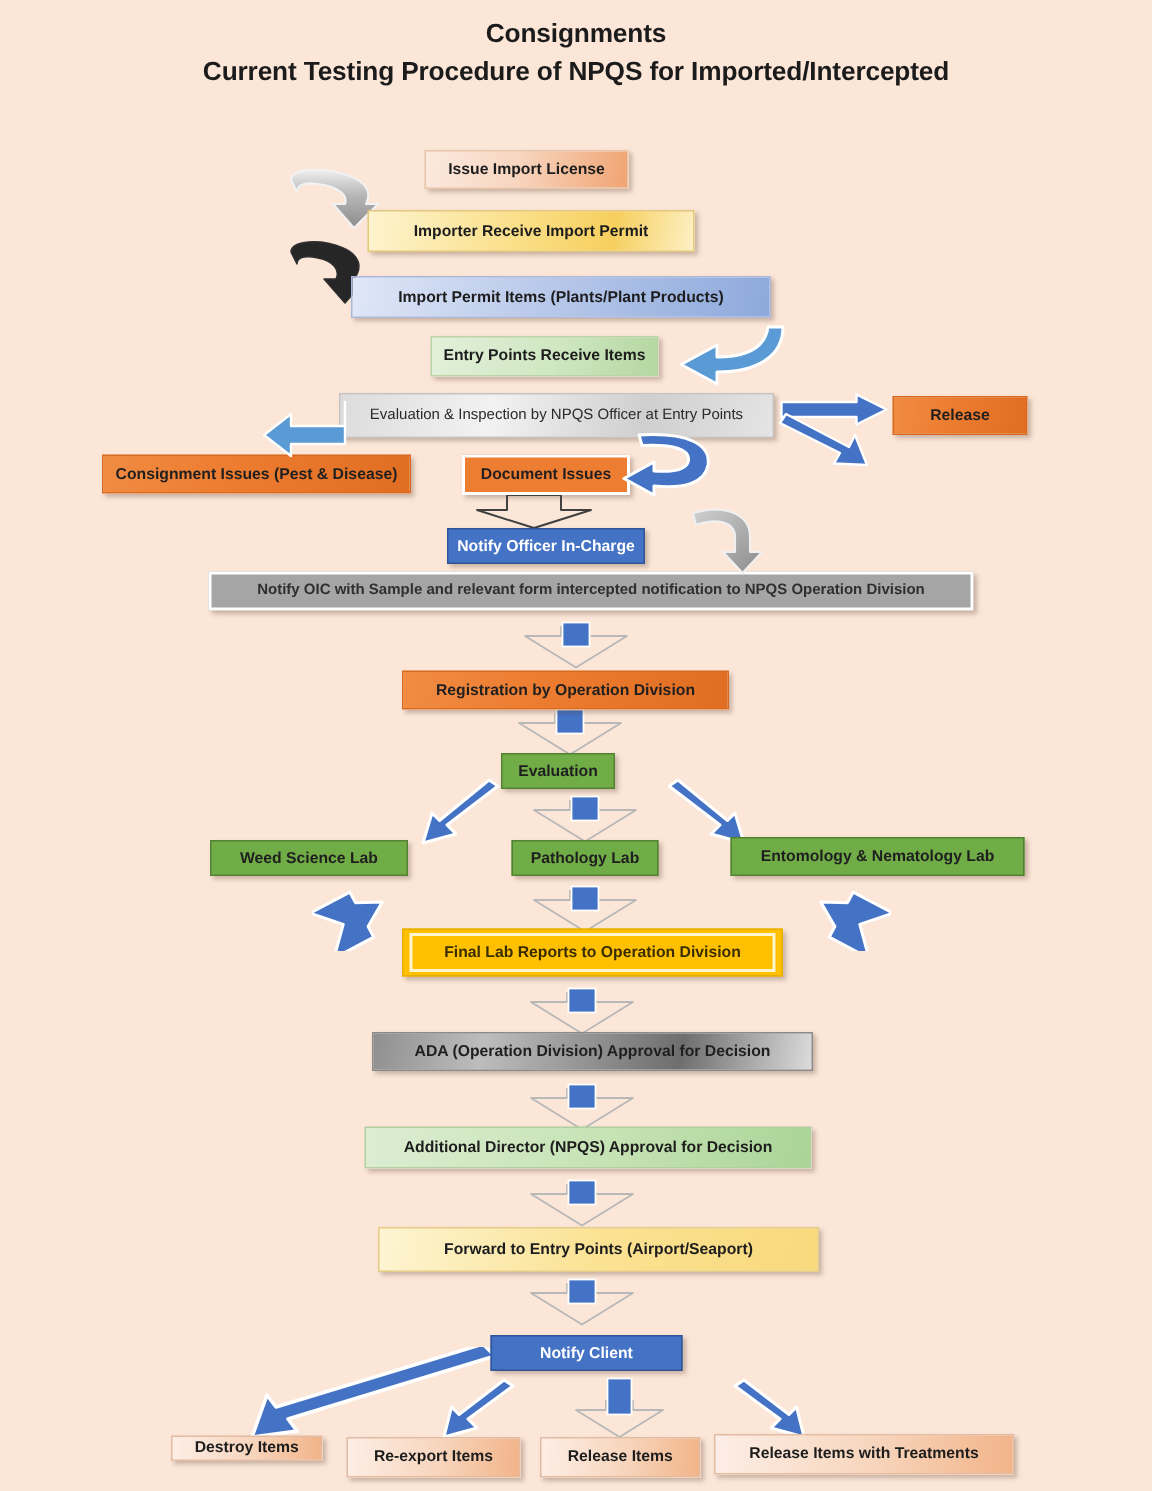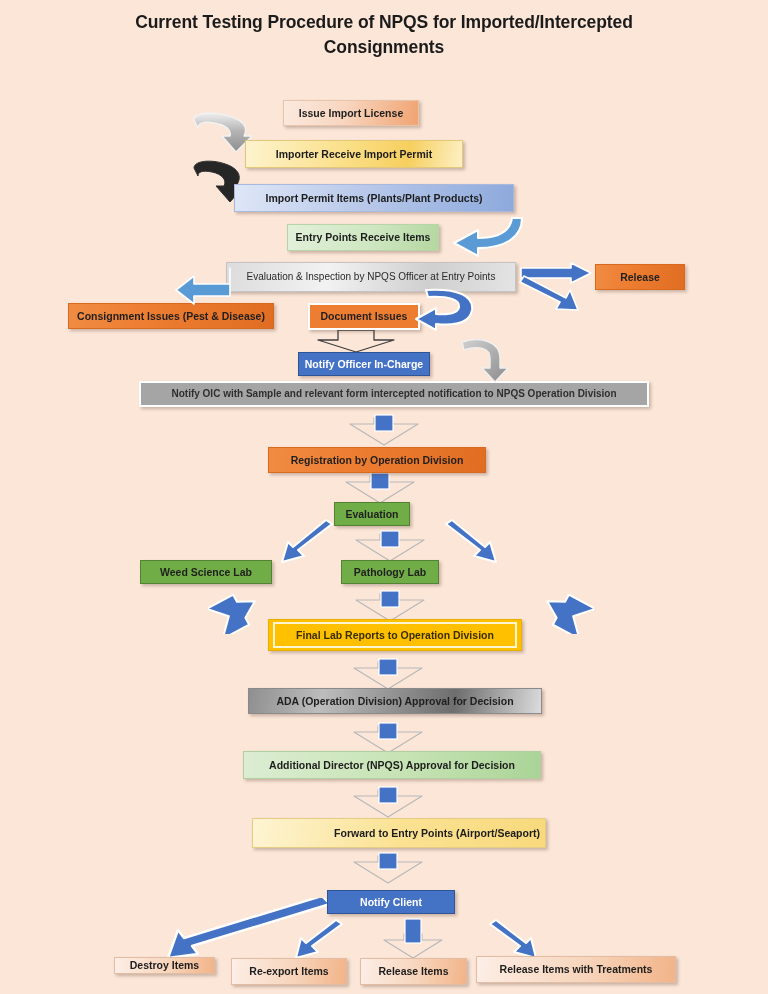--- a/index.html
+++ b/index.html
@@ -134,22 +134,22 @@
     pointer-events: none;
   }
   .arrow.over { z-index: 8; }
 </style>
 </head>
 <body style="background: rgb(251, 230, 216);">
 
 <div id="canvas">
 
   <div class="title">
+    <div>Consignments</div>
     <div>Current Testing Procedure of NPQS for Imported/Intercepted</div>
-    <div>Consignments</div>
   </div>
 
   <svg class="arrow" style="left:186px; top:112px;" width="84" height="56" viewBox="0 0 84 56">
     <defs>
       <linearGradient id="gsil" x1="0" y1="0" x2="0" y2="1">
         <stop offset="0%" stop-color="#efefef"></stop>
           <stop offset="45%" stop-color="#b5b5b5"></stop>
         <stop offset="100%" stop-color="#8d8d8d"></stop>
       </linearGradient>
     </defs>
@@ -310,36 +310,39 @@
   </div>
 
   <div class="box fill-green" style="left:140px; top:560px; width:132px; height:24px;">
     <span>Weed Science Lab</span>
   </div>
 
   <div class="box fill-green" style="left:341px; top:560px; width:98px; height:24px;">
     <span>Pathology Lab</span>
   </div>
 
+  <div class="box fill-green" style="left:487px; top:558px; width:196px; height:26px;">
+    <span>Entomology &amp; Nematology Lab</span>
+  </div>
 
   <div class="box fill-gold" style="left:268px; top:619px; width:254px; height:32px;">
     <div class="inner">
       <span>Final Lab Reports to Operation Division</span>
     </div>
   </div>
 
   <div class="box fill-grey-dark" style="left:248px; top:688px; width:294px; height:26px;">
     <span>ADA (Operation Division) Approval for Decision</span>
   </div>
 
   <div class="box fill-greenlight2" style="left:243px; top:751px; width:298px; height:28px;">
     <span>Additional Director (NPQS) Approval for Decision</span>
   </div>
 
-  <div class="box fill-yellow2" style="left:252px; top:818px; width:294px; height:30px;justify-content:flex-end;">
+  <div class="box fill-yellow2" style="left:252px; top:818px; width:294px; height:30px;">
     <span>Forward to Entry Points (Airport/Seaport)</span>
   </div>
 
   <div class="box fill-bluesolid" style="left:327px; top:890px; width:128px; height:24px;">
     <span>Notify Client</span>
   </div>
 
   <div class="box fill-peach2" style="left:114px; top:957px; width:101px; height:17px;">
     <span>Destroy Items</span>
   </div>

